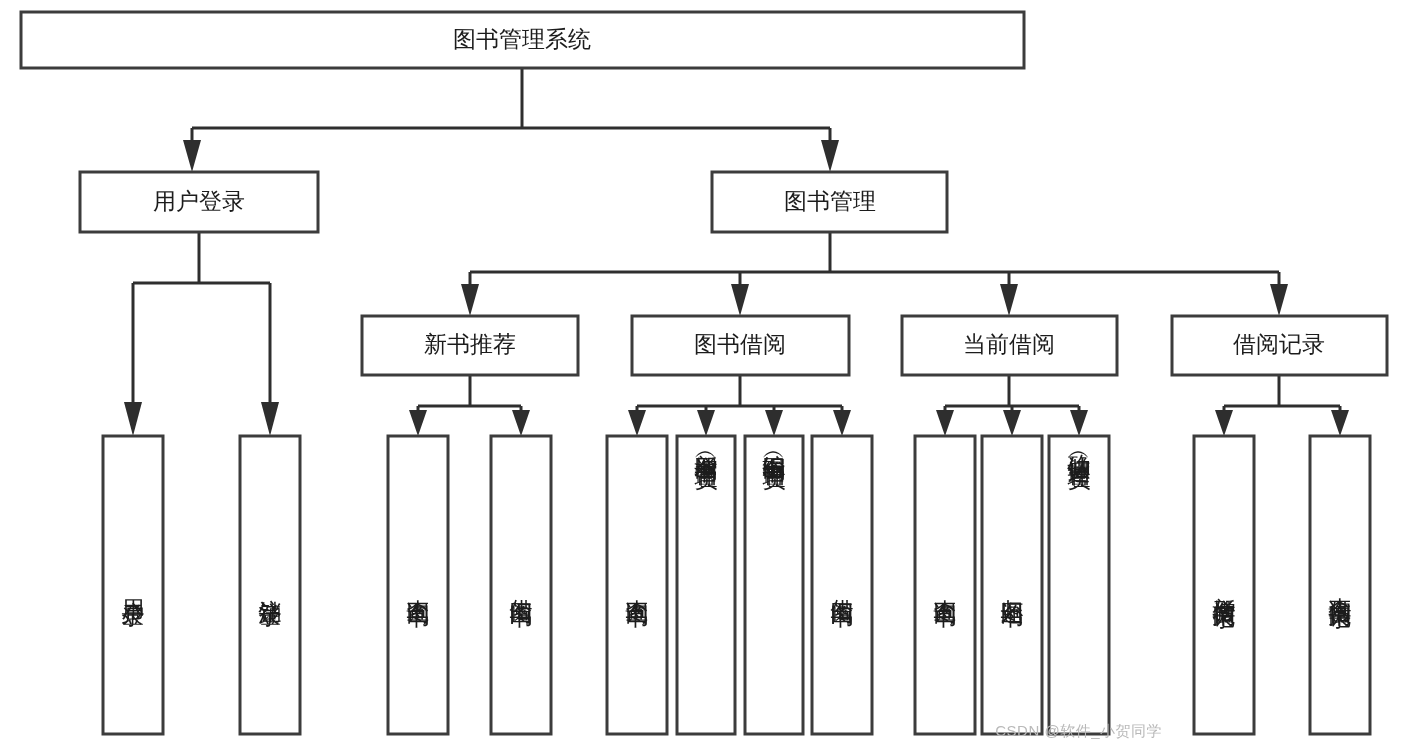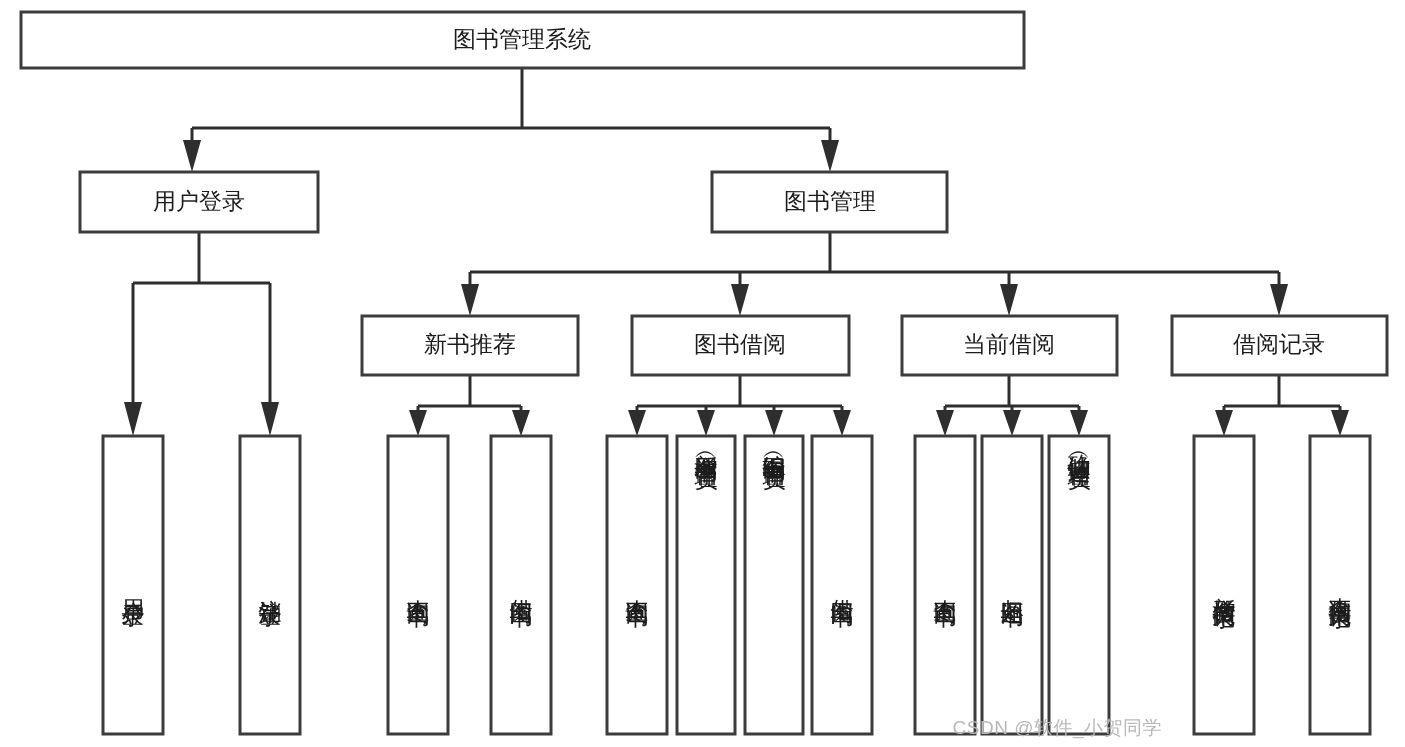--- a/index.html
+++ b/index.html
@@ -63,21 +63,21 @@
     line-height: 1.08;
     letter-spacing: 2px;
     color: #1c1c1c;
     white-space: nowrap;
   }
   .watermark {
     position: absolute;
     right: 14px;
     bottom: 6px;
     font-family: "Liberation Sans", "DejaVu Sans", sans-serif;
-    font-size: 19px;
+    font-size: 15px;
     color: #b9b9b9;
     letter-spacing: 0.5px;
     white-space: nowrap;
   }
 </style>
 </head>
 <body>
 
 <div id="diagram-root">
 

